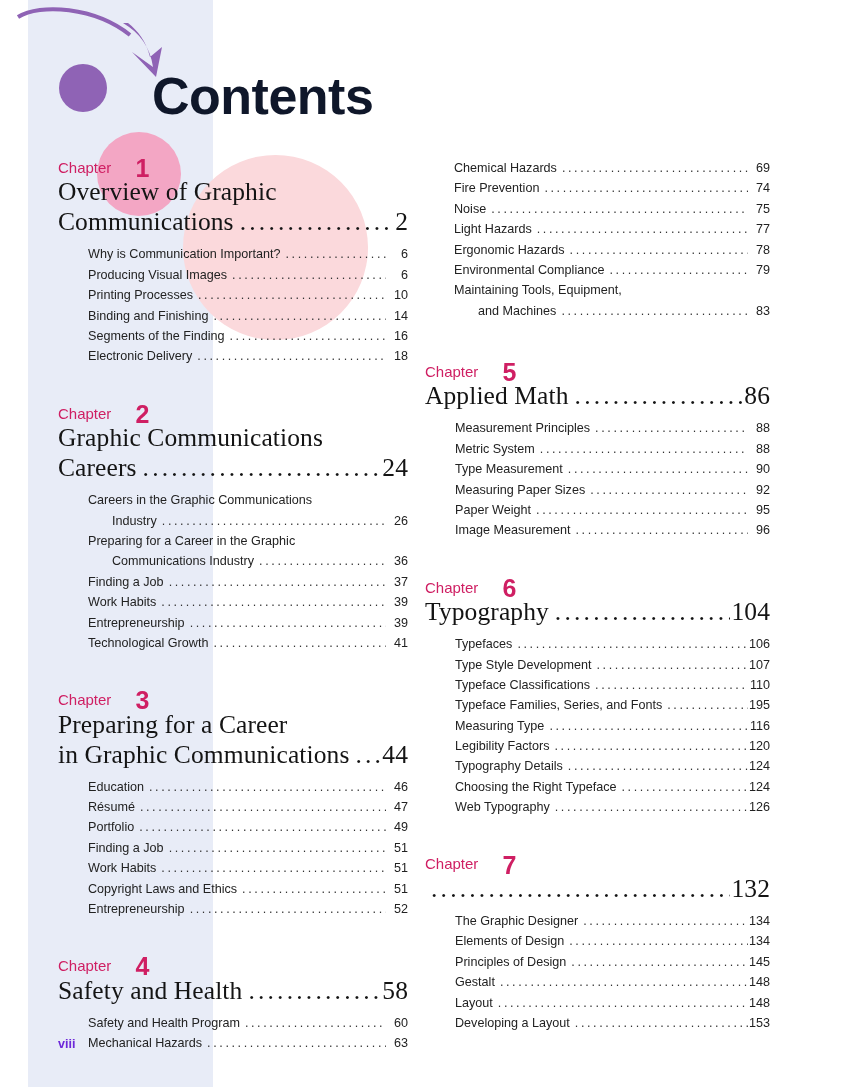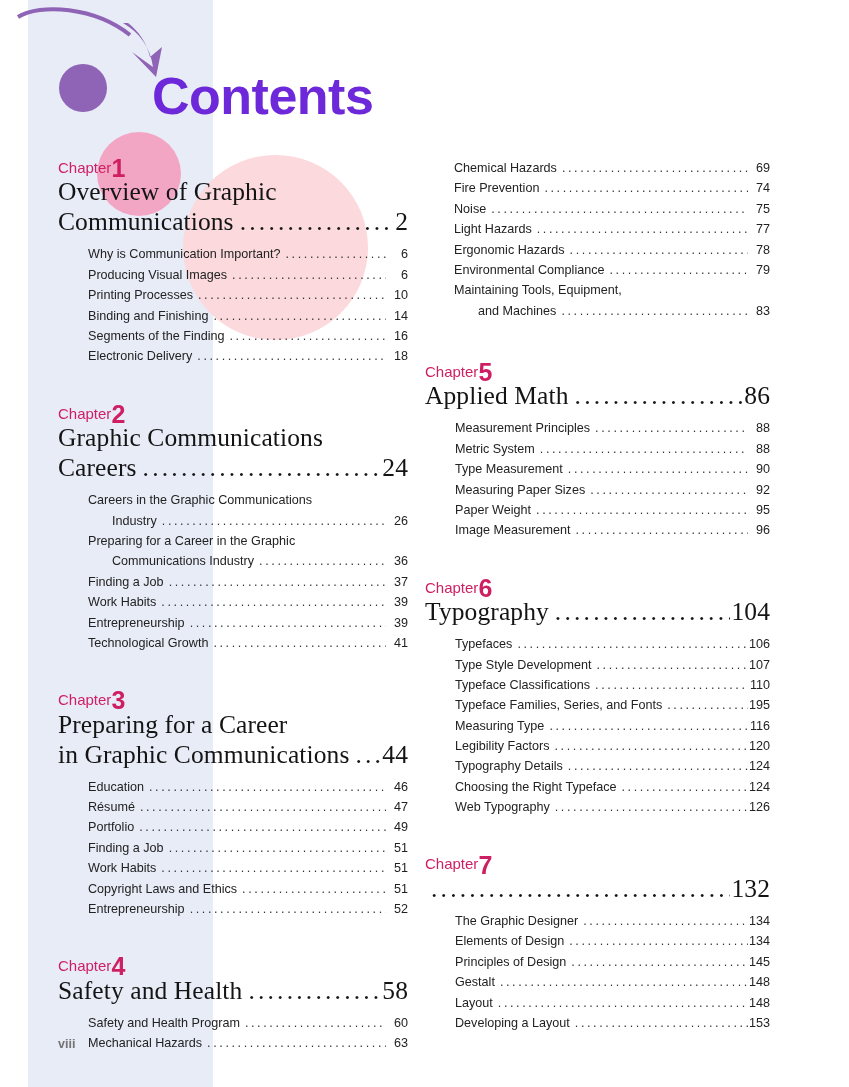--- a/index.html
+++ b/index.html
@@ -68,21 +68,21 @@
     z-index: 5;
     width: 849px;
     height: 1087px;
   }
   .contents-title {
     position: absolute;
     left: 152px;
     top: 66px;
     font-size: 52px;
     font-weight: bold;
-    color: #6d28d9;
+    color: #0f172a;
     letter-spacing: -0.5px;
   }
 
   .col {
     position: absolute;
     top: 155px;
   }
   .col-left {
     left: 58px;
     width: 350px;
@@ -92,21 +92,21 @@
     width: 345px;
   }
 
   
   .chapter-block {
     margin-bottom: 8px;
   }
   .chapter-line {
     display: flex;
     align-items: flex-end;
-    gap: 0;
+    gap: 24px;
     margin-bottom: 1px;
   }
   .chapter-word {
     font-family: "Liberation Sans", sans-serif;
     font-size: 15px;
     color: #cf1f63;
     line-height: 1.1;
   }
   .chapter-num {
     font-family: "Liberation Sans", sans-serif;
@@ -177,21 +177,21 @@
   .entry.nodots .edots { visibility: hidden; }
   .spacer-md { height: 26px; }
   .spacer-lg { height: 38px; }
 
   .folio {
     position: absolute;
     left: 58px;
     top: 1037px;
     font-size: 12.5px;
     font-weight: bold;
-    color: #737373;
+    color: #6d28d9;
   }
 </style>
 </head>
 <body>
 
 <div class="left-band"></div>
 <div class="big-pink-circle"></div>
 <div class="mid-pink-circle"></div>
 <div class="purple-dot"></div>
 

